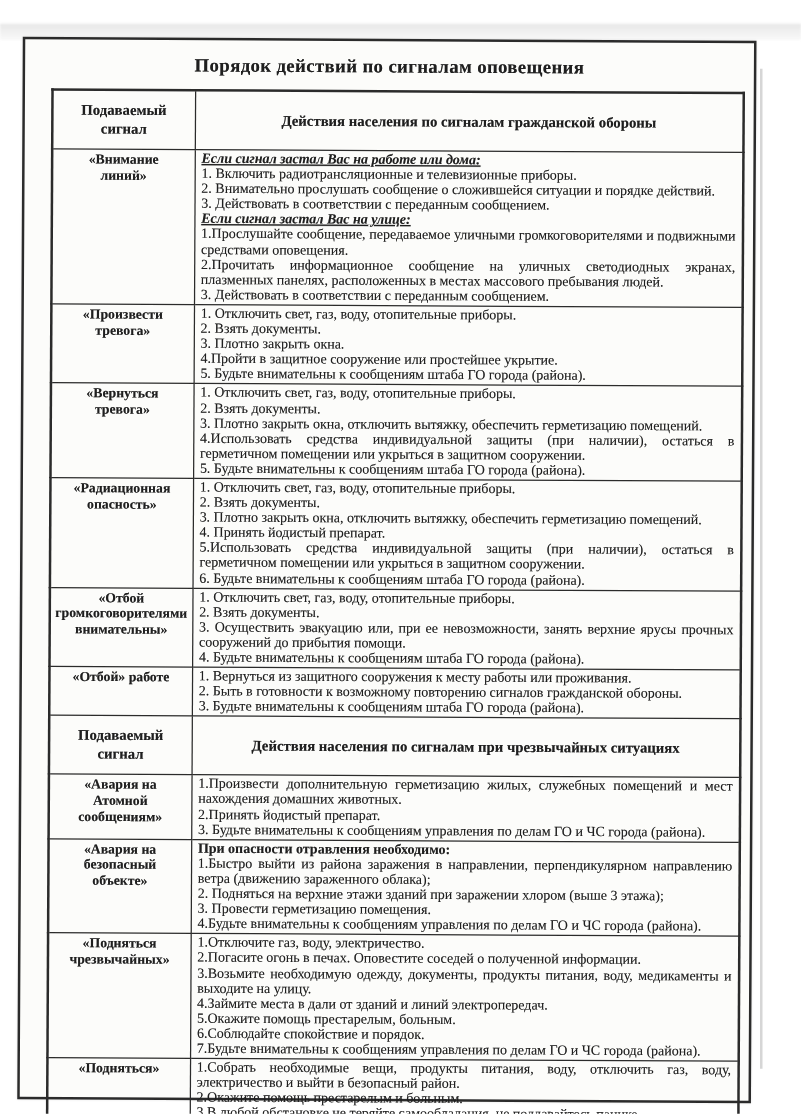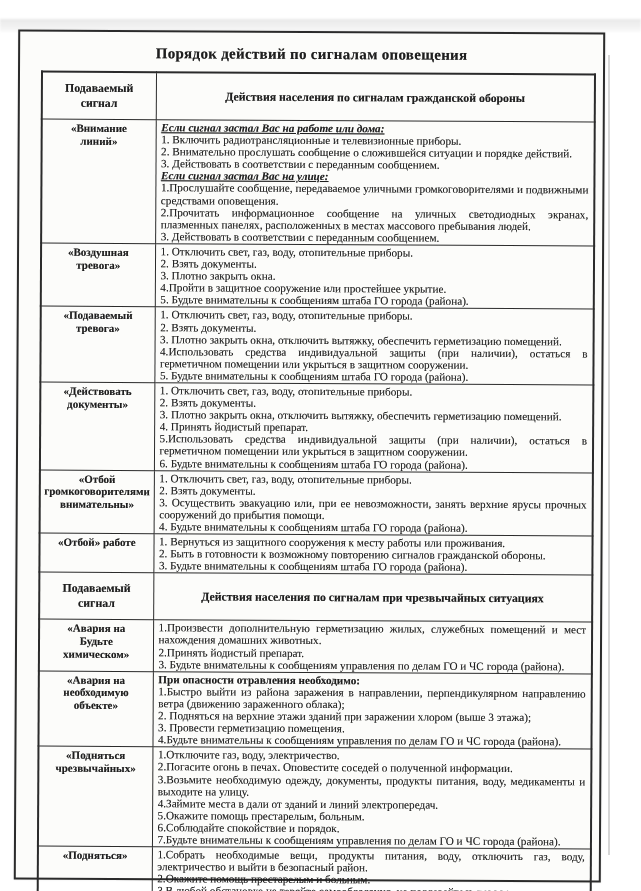--- a/index.html
+++ b/index.html
@@ -113,48 +113,48 @@
             <div class="line">2. Внимательно прослушать сообщение о сложившейся ситуации и порядке действий.</div>
             <div class="line">3. Действовать в соответствии с переданным сообщением.</div>
             <div class="line subheading">Если сигнал застал Вас на улице:</div>
             <div class="line">1.Прослушайте сообщение, передаваемое уличными громкоговорителями и подвижными средствами оповещения.</div>
             <div class="line">2.Прочитать информационное сообщение на уличных светодиодных экранах, плазменных панелях, расположенных в местах массового пребывания людей.</div>
             <div class="line">3. Действовать в соответствии с переданным сообщением.</div>
           </td>
         </tr>
         <tr>
           <td class="signal">
-            <div>«Воздушная</div>
+            <div>«Произвести</div>
             <div>тревога»</div>
           </td>
           <td class="actions">
             <div class="line">1. Отключить свет, газ, воду, отопительные приборы.</div>
             <div class="line">2. Взять документы.</div>
             <div class="line">3. Плотно закрыть окна.</div>
             <div class="line">4.Пройти в защитное сооружение или простейшее укрытие.</div>
             <div class="line">5. Будьте внимательны к сообщениям штаба ГО города (района).</div>
           </td>
         </tr>
         <tr>
           <td class="signal">
-            <div>«Подаваемый</div>
+            <div>«Вернуться</div>
             <div>тревога»</div>
           </td>
           <td class="actions">
             <div class="line">1. Отключить свет, газ, воду, отопительные приборы.</div>
             <div class="line">2. Взять документы.</div>
             <div class="line">3. Плотно закрыть окна, отключить вытяжку, обеспечить герметизацию помещений.</div>
             <div class="line">4.Использовать средства индивидуальной защиты (при наличии), остаться в герметичном помещении или укрыться в защитном сооружении.</div>
             <div class="line">5. Будьте внимательны к сообщениям штаба ГО города (района).</div>
           </td>
         </tr>
         <tr>
           <td class="signal">
-            <div>«Действовать</div>
-            <div>документы»</div>
+            <div>«Радиационная</div>
+            <div>опасность»</div>
           </td>
           <td class="actions">
             <div class="line">1. Отключить свет, газ, воду, отопительные приборы.</div>
             <div class="line">2. Взять документы.</div>
             <div class="line">3. Плотно закрыть окна, отключить вытяжку, обеспечить герметизацию помещений.</div>
             <div class="line">4. Принять йодистый препарат.</div>
             <div class="line">5.Использовать средства индивидуальной защиты (при наличии), остаться в герметичном помещении или укрыться в защитном сооружении.</div>
             <div class="line">6. Будьте внимательны к сообщениям штаба ГО города (района).</div>
           </td>
         </tr>
@@ -181,33 +181,33 @@
             <div class="line">3. Будьте внимательны к сообщениям штаба ГО города (района).</div>
           </td>
         </tr>
         <tr class="hdr-row">
           <th>Подаваемый сигнал</th>
           <th>Действия населения по сигналам при чрезвычайных ситуациях</th>
         </tr>
         <tr>
           <td class="signal">
             <div>«Авария на</div>
-            <div>Будьте</div>
-            <div>химическом»</div>
+            <div>Атомной</div>
+            <div>сообщениям»</div>
           </td>
           <td class="actions">
             <div class="line">1.Произвести дополнительную герметизацию жилых, служебных помещений и мест нахождения домашних животных.</div>
             <div class="line">2.Принять йодистый препарат.</div>
             <div class="line">3. Будьте внимательны к сообщениям управления по делам ГО и ЧС города (района).</div>
           </td>
         </tr>
         <tr>
           <td class="signal">
             <div>«Авария на</div>
-            <div>необходимую</div>
+            <div>безопасный</div>
             <div>объекте»</div>
           </td>
           <td class="actions">
             <div class="line bold">При опасности отравления необходимо:</div>
             <div class="line">1.Быстро выйти из района заражения в направлении, перпендикулярном направлению ветра (движению зараженного облака);</div>
             <div class="line">2. Подняться на верхние этажи зданий при заражении хлором (выше 3 этажа);</div>
             <div class="line">3. Провести герметизацию помещения.</div>
             <div class="line">4.Будьте внимательны к сообщениям управления по делам ГО и ЧС города (района).</div>
           </td>
         </tr>

